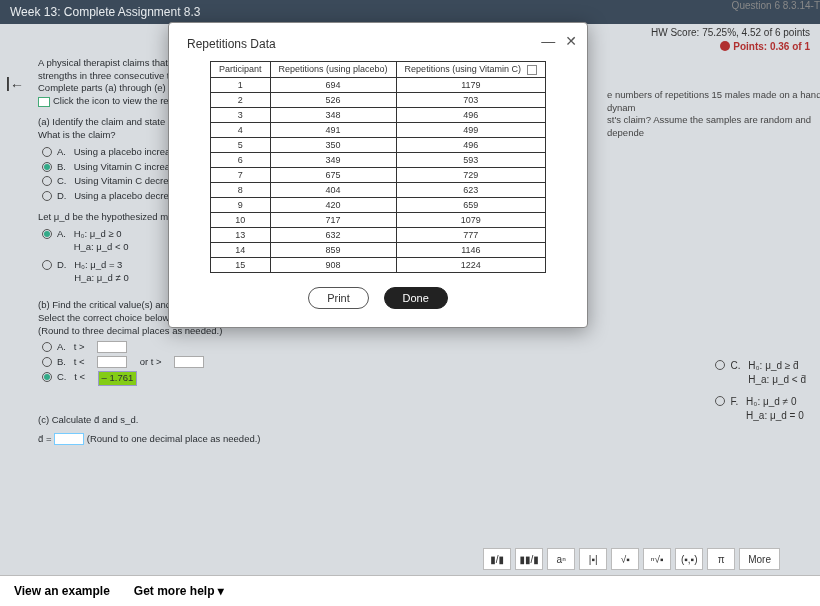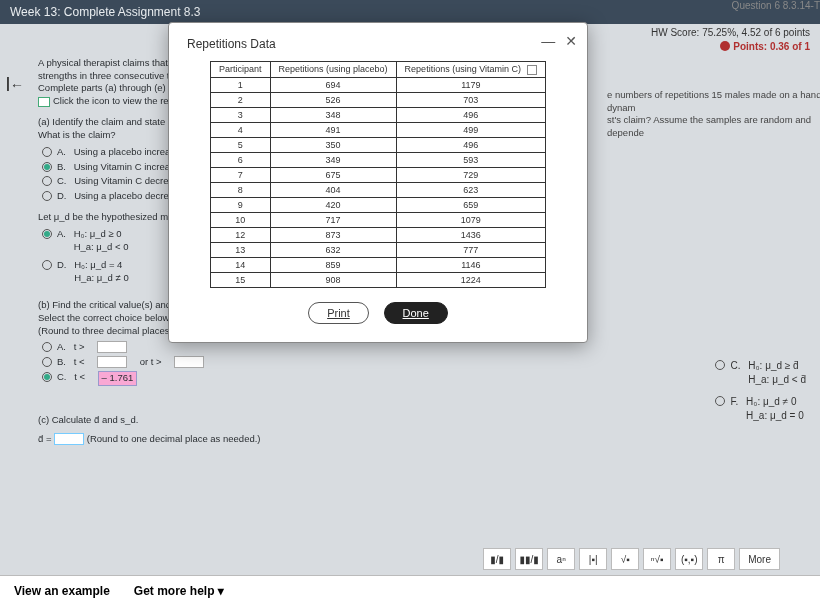--- a/index.html
+++ b/index.html
@@ -16,38 +16,38 @@
   .grid-icon { display:inline-block; width:12px; height:10px; background: linear-gradient(#fff,#fff); border:1px solid #4a7; vertical-align: middle; margin-right:3px;}
   .partlabel { margin-top: 8px; }
   .choice-group { margin-top: 4px; margin-left: 4px; }
   .choice-row { display: flex; align-items: flex-start; gap: 5px; margin: 2px 0; }
   .radio { width:10px; height:10px; border:1px solid #555; border-radius:50%; flex:none; margin-top:1px; position:relative;}
   .radio.checked::after{content:"";position:absolute;left:1px;top:1px;width:6px;height:6px;border-radius:50%;background:#3a8;}
   .right-choices { position: absolute; right: 14px; top: 300px; font-size: 10px; line-height:1.4;}
   .right-choices .choice-row{margin-bottom:8px;}
   .inputcell { display:inline-block; width:30px; height:12px; background:#fff; border:1px solid #7cf; vertical-align:middle;}
   .inputcell.gray{border-color:#aaa;}
-  .valbox{display:inline-block;padding:0 3px;background:#f9a8d4;border:1px solid #99c;}
+  .valbox{display:inline-block;padding:0 3px;background:#84cc16;border:1px solid #99c;}
   .toolbar { position: absolute; bottom: 36px; right: 40px; display:flex; gap:4px; }
   .toolbar .btn { min-width:28px; height:22px; background:#fff; border:1px solid #bbb; display:flex;align-items:center;justify-content:center; font-size:10px; cursor:pointer;}
   .toolbar .btn.more{padding:0 8px;}
   .footer { position:absolute; bottom:0; left:0; right:0; background:#fff; border-top:1px solid #bbb; padding:8px 14px; font-size:12px; font-weight:bold; display:flex; gap:24px;}
   .footer a{color:#000; text-decoration:none; cursor:pointer;}
 
   
   .modal { position:absolute; left:168px; top:22px; width:420px; background:#fff; border:1px solid #888; border-radius:4px; box-shadow:0 4px 20px rgba(0,0,0,.35); padding:14px 18px 18px 18px; z-index:50;}
   .modal .title{font-size:12px; font-weight:400; margin-bottom:10px;}
   .modal .controls{position:absolute; right:10px; top:10px; display:flex; gap:10px; font-size:14px; color:#555;}
   .modal .controls span{cursor:pointer;}
   .datatable{border-collapse:collapse; margin:6px auto 14px auto; font-size:9px;}
   .datatable th, .datatable td{border:1px solid #333; padding:2px 8px; text-align:center;}
   .datatable th{font-weight:normal; background:#fff;}
   .copyic{display:inline-block;width:10px;height:10px;border:1px solid #888;margin-left:6px;vertical-align:middle;}
   .modal-buttons{text-align:center;}
-  .mbtn{display:inline-block; border:1px solid #555; border-radius:14px; padding:4px 18px; font-size:11px; margin:0 6px; cursor:pointer; background:#fff;text-decoration:underline;}
+  .mbtn{display:inline-block; border:1px solid #555; border-radius:14px; padding:4px 18px; font-size:11px; margin:0 6px; cursor:pointer; background:#fff;}
   .mbtn.done{background:#222;color:#fff;border-color:#222;}
   .qn{position:absolute;left:0;right:0;top:0;text-align:right;font-size:10px;color:#888;}
   .cut-text {color:#444;font-size:9.5px;}
 </style>
 </head>
 <body>
 
 <div class="topbar">
   <span>Week 13: Complete Assignment 8.3</span>
 </div>
@@ -105,21 +105,21 @@
     <div class="partlabel">Let μ_d be the hypothesized mean</div>
     <div class="choice-group">
       <div class="choice-row">
           <span class="radio checked"></span>
           <span>A.&nbsp;</span>
         <span><span>H₀: μ_d ≥ 0</span><br><span>H_a: μ_d &lt; 0</span></span>
         </div>
       <div class="choice-row" style="margin-top:6px;">
           <span class="radio"></span>
           <span>D.&nbsp;</span>
-        <span><span>H₀: μ_d = 4</span><br><span>H_a: μ_d ≠ 0</span></span>
+        <span><span>H₀: μ_d = 3</span><br><span>H_a: μ_d ≠ 0</span></span>
         </div>
     </div>
 
     <div class="partlabel" style="margin-top:14px;">(b) Find the critical value(s) and identify the rejection region(s).</div>
     <div>Select the correct choice below and fill in any answer boxes to complete your choice.</div>
     <div>(Round to three decimal places as needed.)</div>
     <div class="choice-group">
       <div class="choice-row"><span class="radio"></span><span>A.&nbsp;</span><span>t &gt;</span>&nbsp;<span class="inputcell gray"></span></div>
       <div class="choice-row"><span class="radio"></span><span>B.&nbsp;</span><span>t &lt;</span>&nbsp;<span class="inputcell gray"></span>&nbsp;<span>or t &gt;</span>&nbsp;<span class="inputcell gray"></span></div>
       <div class="choice-row"><span class="radio checked"></span><span>C.&nbsp;</span><span>t &lt;</span>&nbsp;<span class="valbox">– 1.761</span></div>
@@ -223,25 +223,20 @@
           <td>9</td>
           <td>420</td>
           <td>659</td>
         </tr>
         <tr>
           <td>10</td>
           <td>717</td>
           <td>1079</td>
         </tr>
         <tr>
-          <td>12</td>
-          <td>873</td>
-          <td>1436</td>
-        </tr>
-        <tr>
           <td>13</td>
           <td>632</td>
           <td>777</td>
         </tr>
         <tr>
           <td>14</td>
           <td>859</td>
           <td>1146</td>
         </tr>
         <tr>

